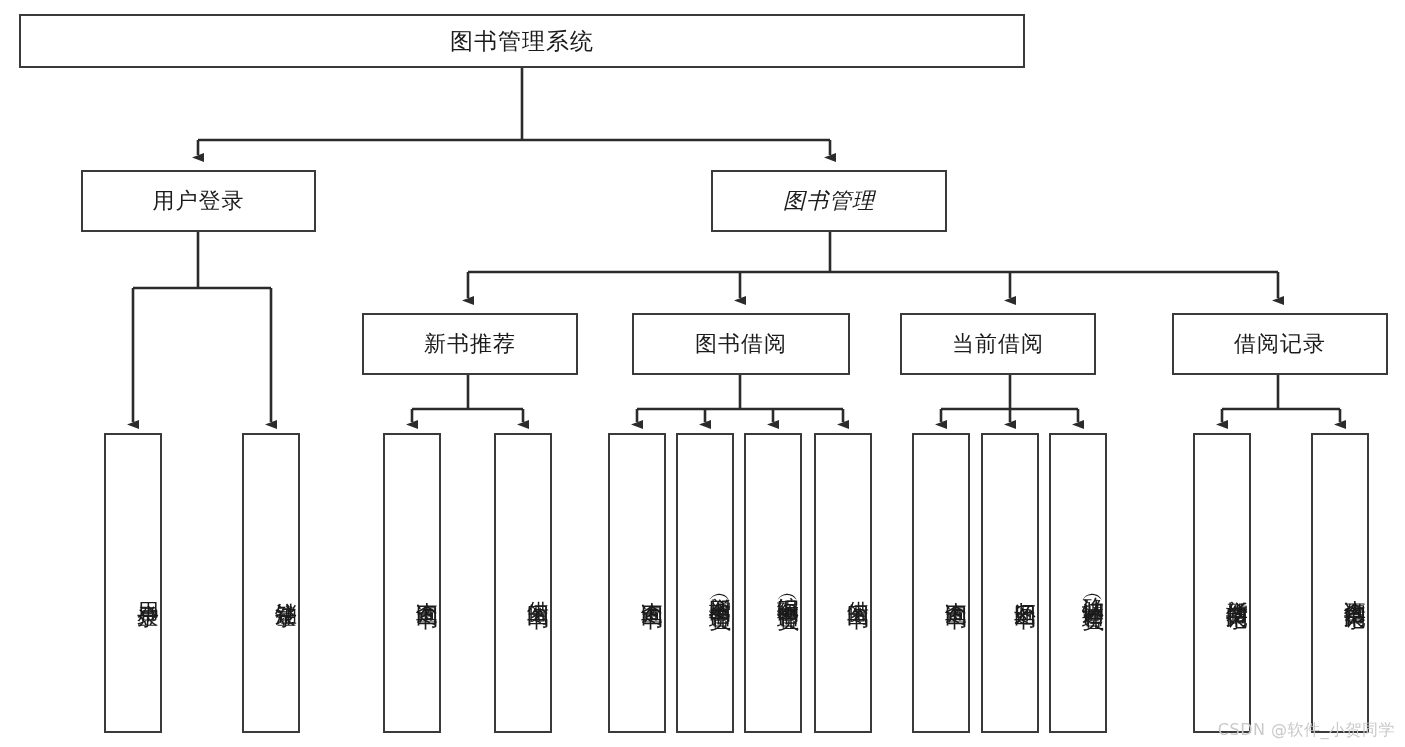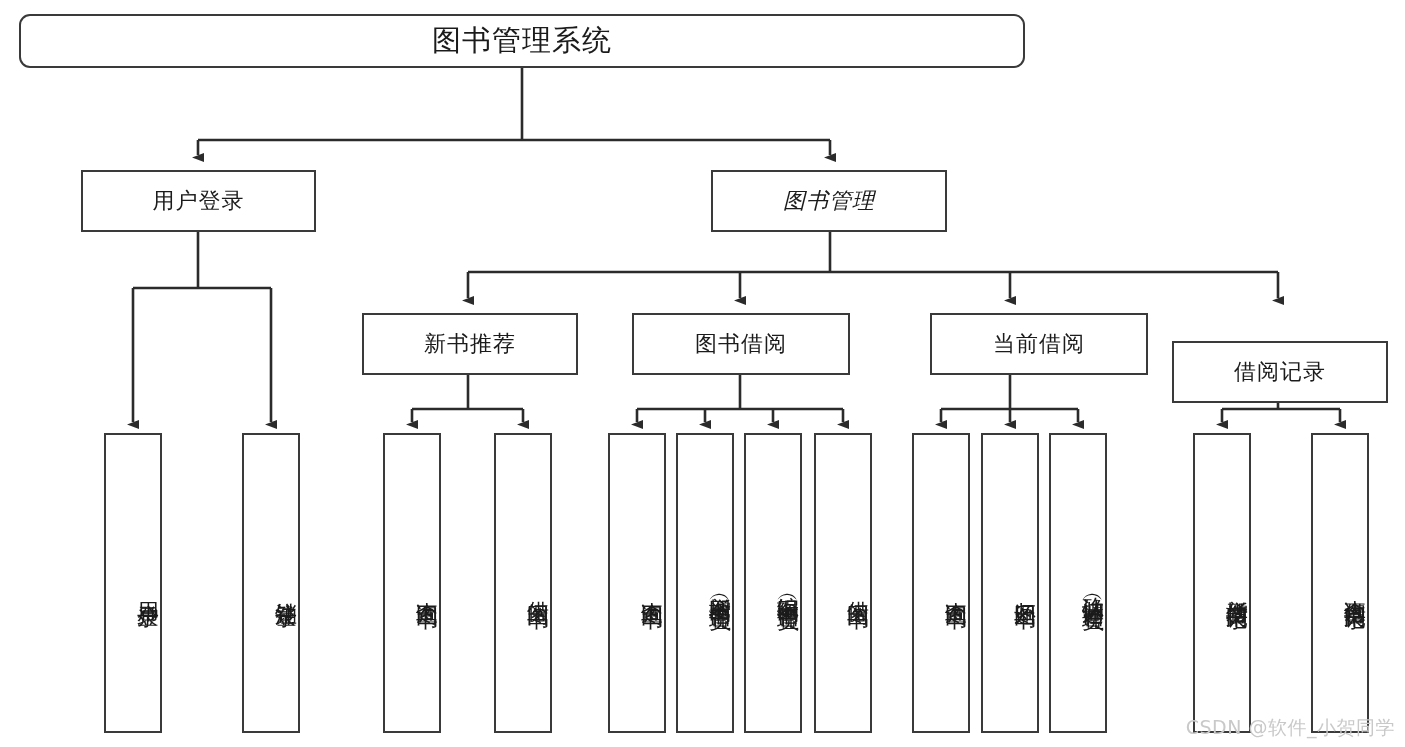--- a/index.html
+++ b/index.html
@@ -5,27 +5,27 @@
   html,body{margin:0;padding:0;background:#ffffff;}
   body{width:1405px;height:747px;overflow:hidden;
        font-family:"DejaVu Sans","Liberation Sans",sans-serif;}
   #stage{position:relative;width:1405px;height:747px;background:#fff;}
   svg.links{position:absolute;left:0;top:0;width:1405px;height:747px;}
 
   .node{position:absolute;box-sizing:border-box;background:#ffffff;
         border:2.5px solid #3a3a3a;display:flex;align-items:center;
         justify-content:center;color:#1b1b1b;}
   .node.horiz{font-size:22px;letter-spacing:1px;}
-  .node.root{font-size:29px;border-radius:11px;}
+  .node.root{font-size:23px;}
   .node.vert{writing-mode:vertical-rl;text-orientation:upright;
              font-size:22px;line-height:1.12;letter-spacing:2px;
              padding-top:10px;align-items:flex-start;justify-content:center;}
   .node.vert span{display:block;}
 
-  .watermark{position:absolute;right:10px;bottom:6px;font-size:19px;
+  .watermark{position:absolute;right:10px;bottom:6px;font-size:16px;
              color:#c9c9c9;letter-spacing:.5px;white-space:nowrap;}
 </style>
 </head>
 <body>
 
 <div id="stage">
 
   <svg class="links" viewBox="0 0 1405 747" xmlns="http://www.w3.org/2000/svg">
     <defs>
       <marker id="arw" markerWidth="10" markerHeight="12" refX="2" refY="6" orient="auto" markerUnits="userSpaceOnUse">
@@ -86,24 +86,24 @@
   <div class="node horiz" style="left:711px;top:170px;width:236px;height:62px;font-style:italic;">
     <span>图书管理</span>
   </div>
 
   <div class="node horiz" style="left:632px;top:313px;width:218px;height:62px;">
     <span>图书借阅</span>
   </div>
   <div class="node horiz" style="left:362px;top:313px;width:216px;height:62px;">
     <span>新书推荐</span>
   </div>
-  <div class="node horiz" style="left:930px;top:313px;width:218px;height:62px;">
+  <div class="node horiz" style="left:900px;top:313px;width:196px;height:62px;">
     <span>当前借阅</span>
   </div>
-  <div class="node horiz" style="left:1172px;top:313px;width:216px;height:62px;margin-top:28px;">
+  <div class="node horiz" style="left:1172px;top:313px;width:216px;height:62px;">
     <span>借阅记录</span>
   </div>
 
   <div class="node vert" style="left:104px;top:433px;width:58px;height:300px;">
     <span>用户登录</span>
   </div>
   <div class="node vert" style="left:242px;top:433px;width:58px;height:300px;">
     <span>注销登录</span>
   </div>
 

